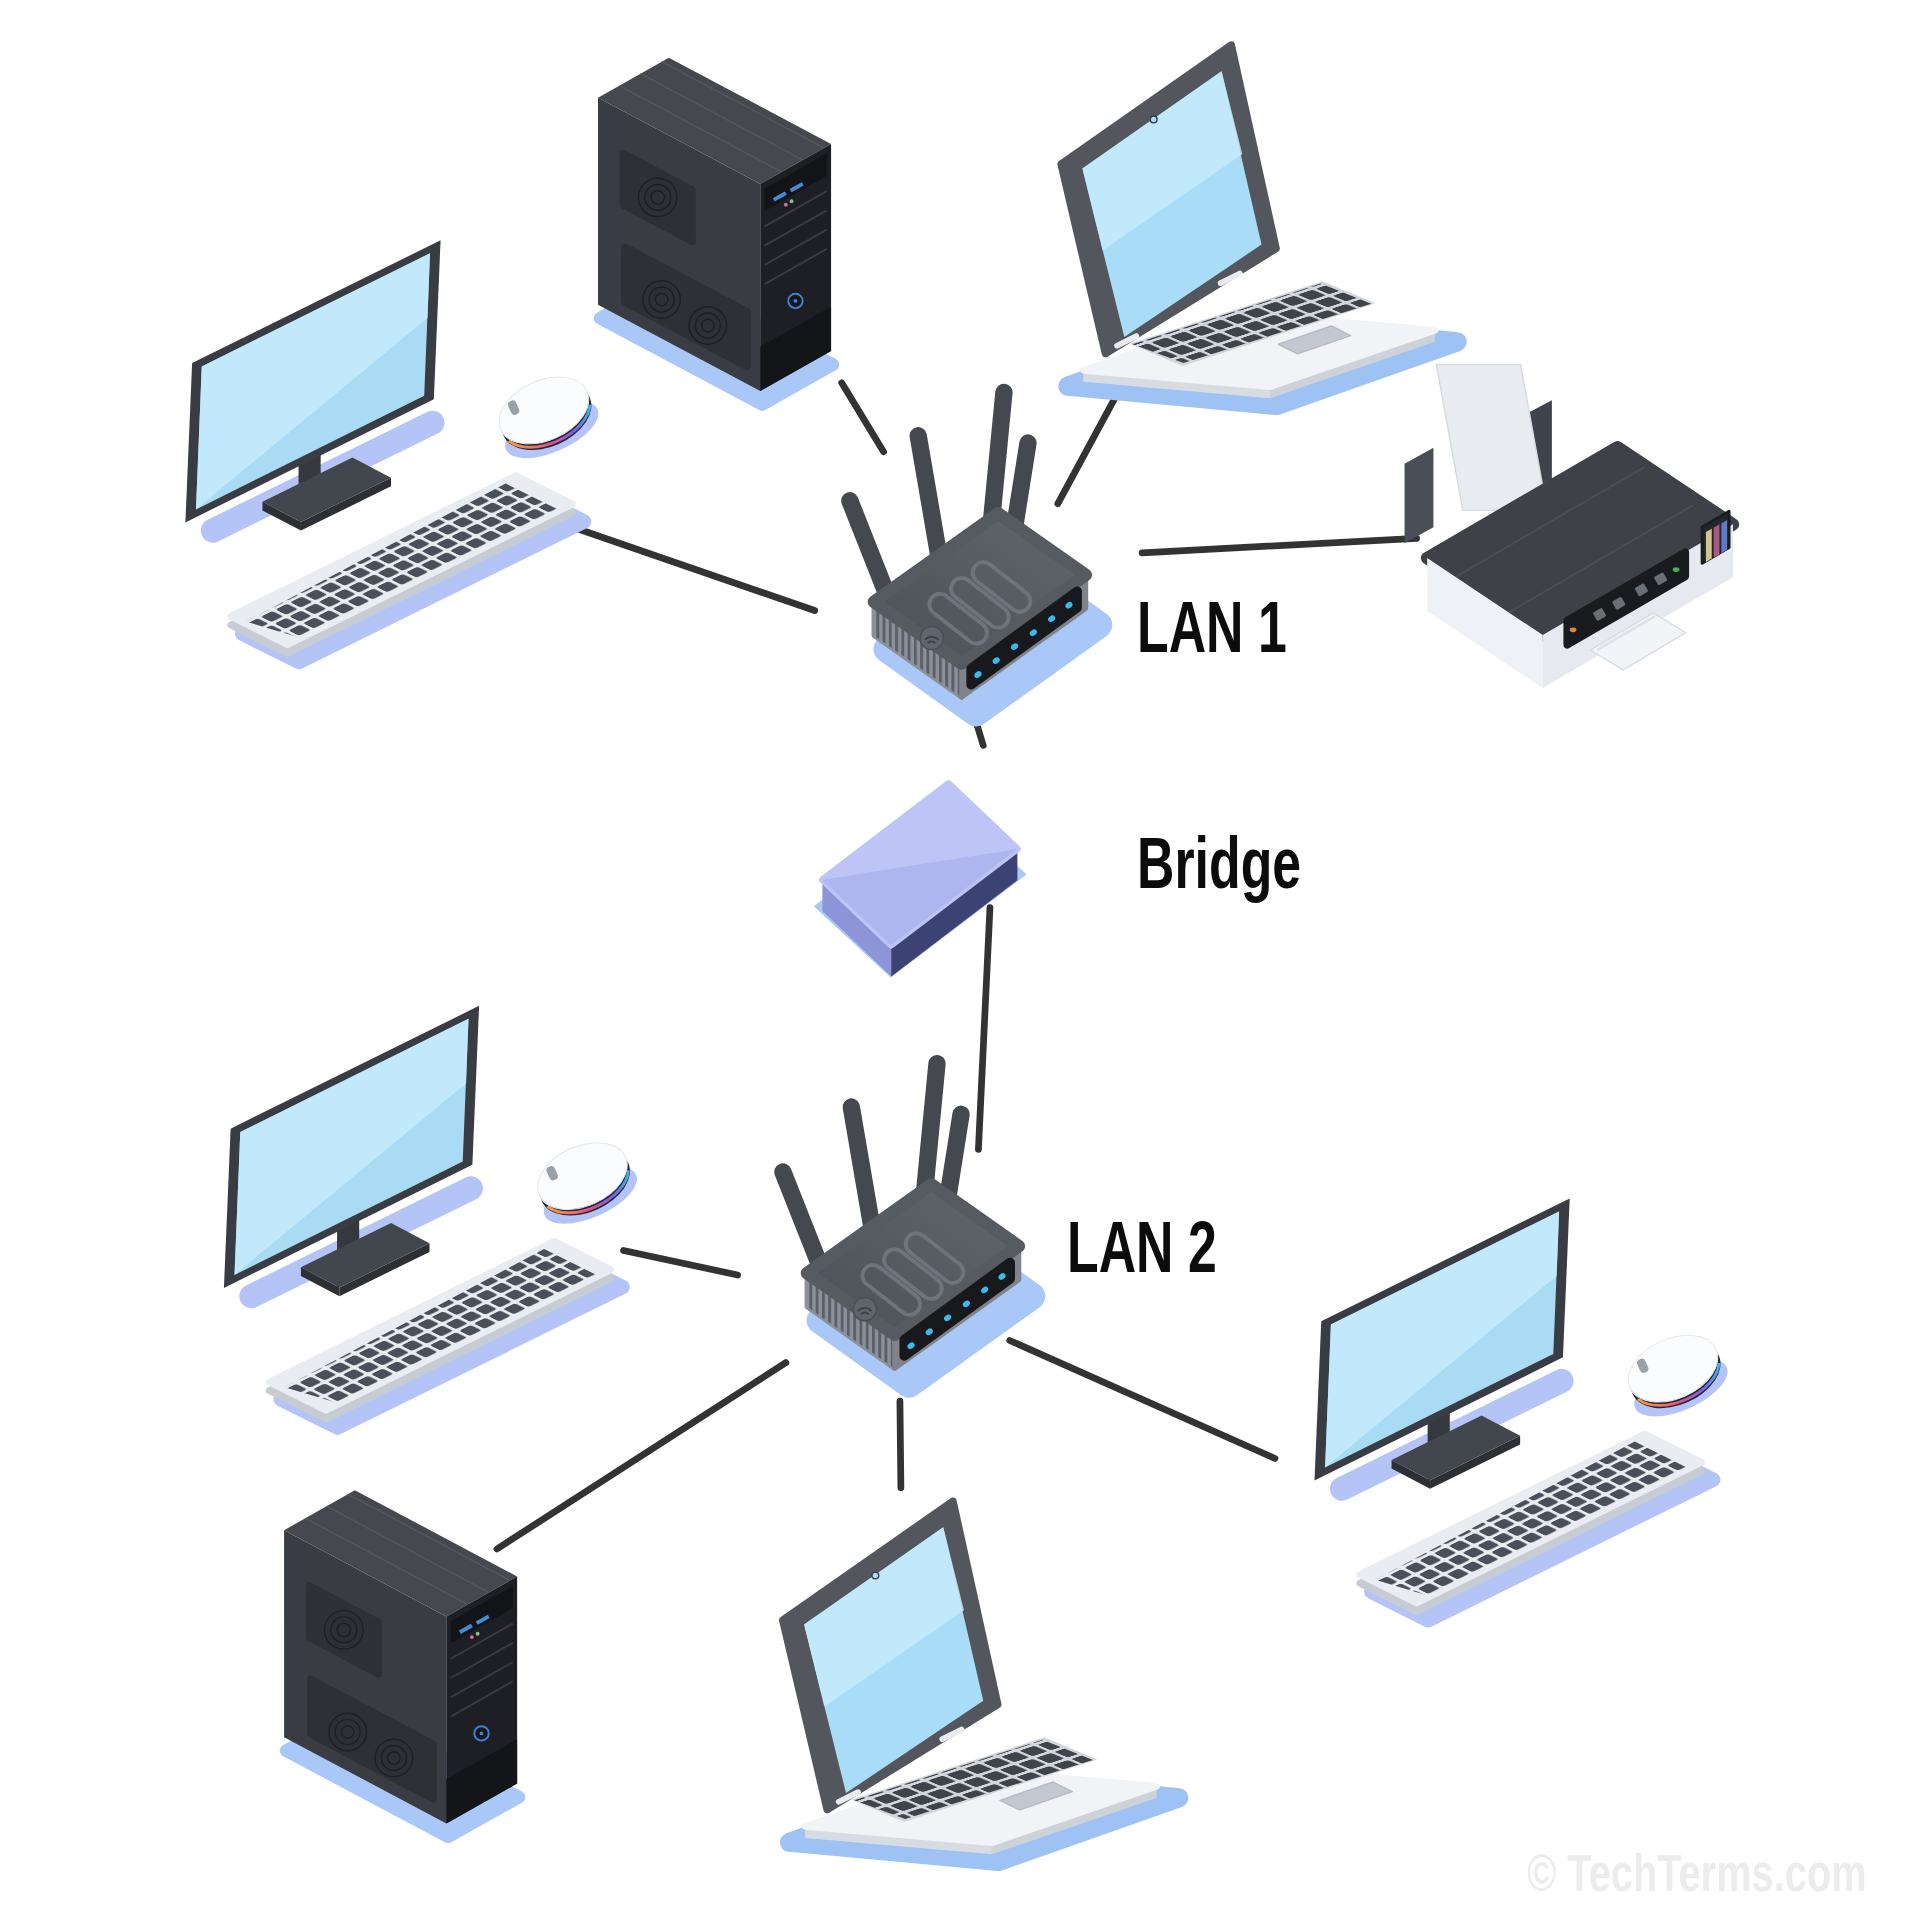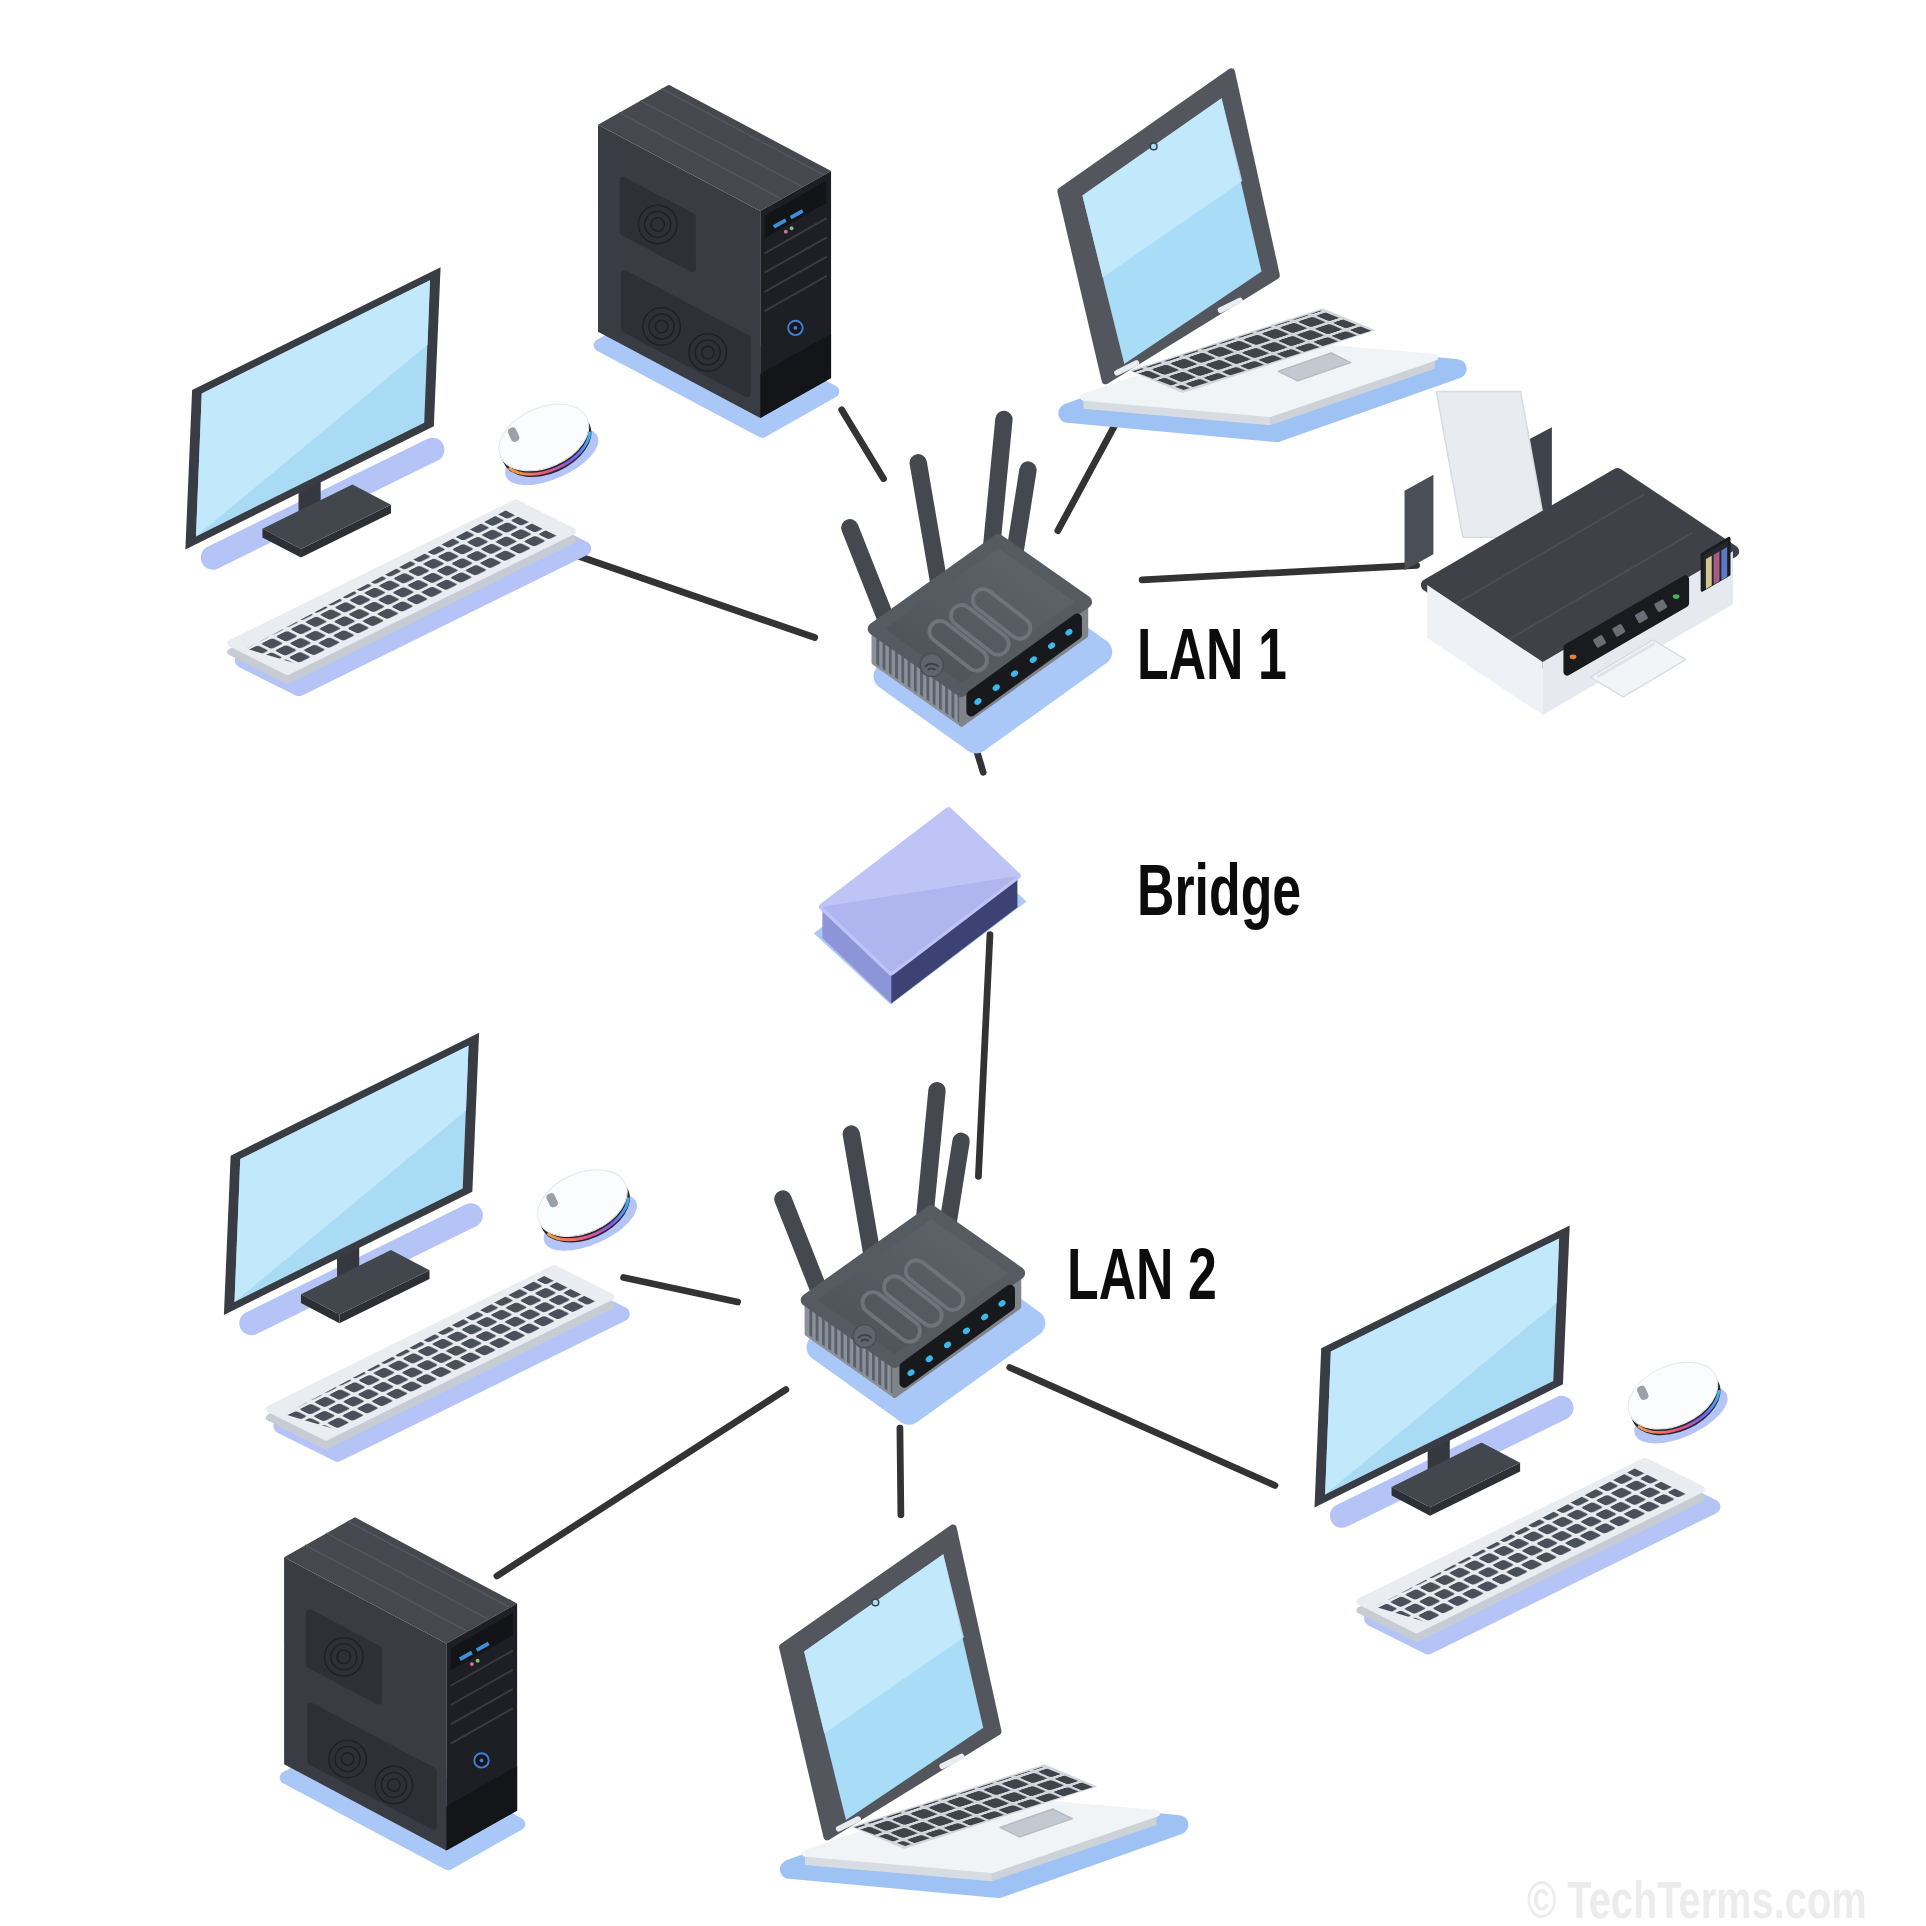--- a/index.html
+++ b/index.html
@@ -1,16 +1,16 @@
 <!DOCTYPE html>
 <html style="font-size:7.7px"><head>
 <meta charset="utf-8">
 <style>
   html,body{margin:0;padding:0;background:#ffffff;width:1926px;height:1926px;overflow:hidden;}
-  #stage{position:relative;width:1926px;height:1478px;background:#ffffff;font-family:"Liberation Sans",sans-serif;margin-top:27px;}
+  #stage{position:relative;width:1926px;height:1478px;background:#ffffff;font-family:"Liberation Sans",sans-serif;}
   #art{position:absolute;left:0;top:0;}
   .label{position:absolute;font-family:"Liberation Sans",sans-serif;font-weight:bold;font-size:72px;
          line-height:1;color:#0c0c0c;transform:scaleX(0.72);transform-origin:0 0;white-space:nowrap;}
   .watermark{position:absolute;font-family:"Liberation Sans",sans-serif;font-weight:bold;font-size:51px;
          line-height:1;color:#ececec;transform:scaleX(0.78);transform-origin:0 0;white-space:nowrap;}
 </style>
 </head>
 <body>
 
 <div id="stage">

